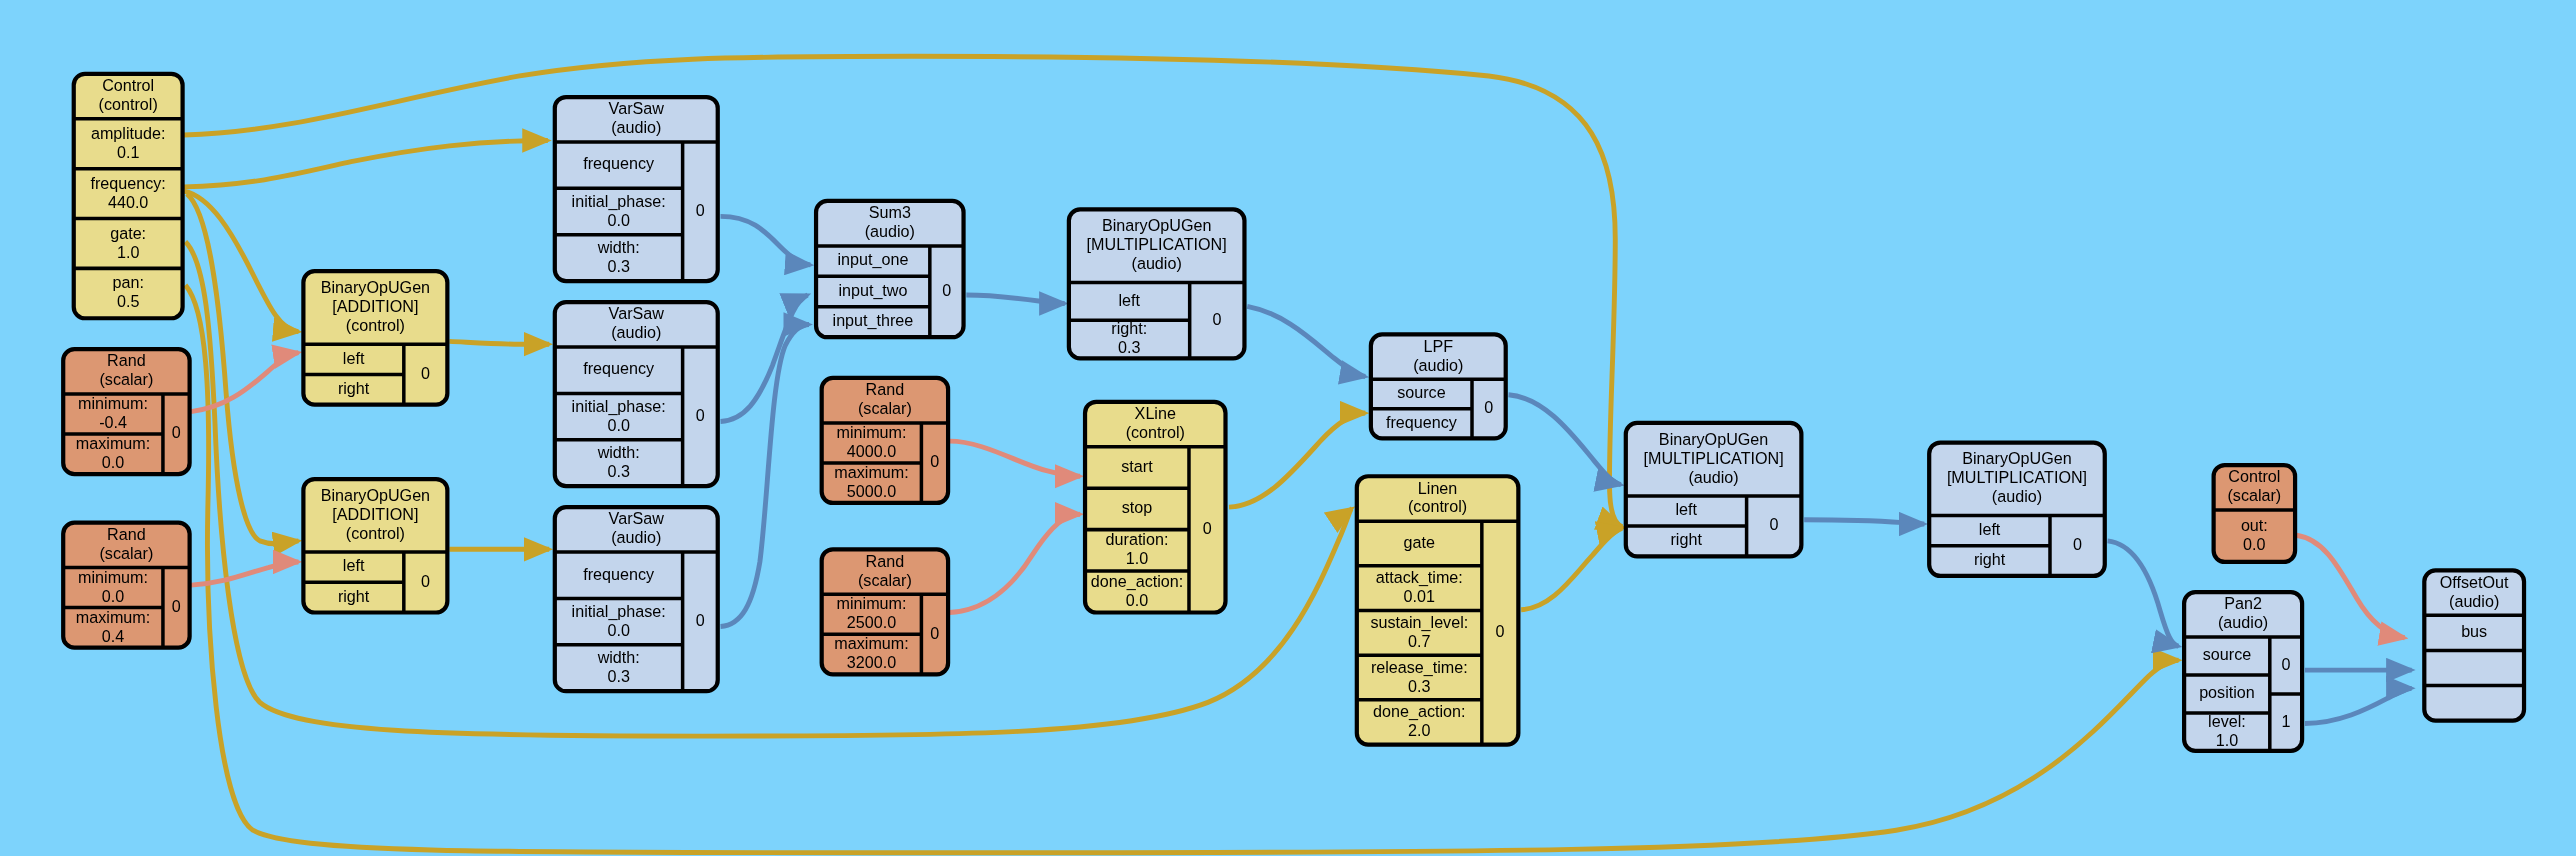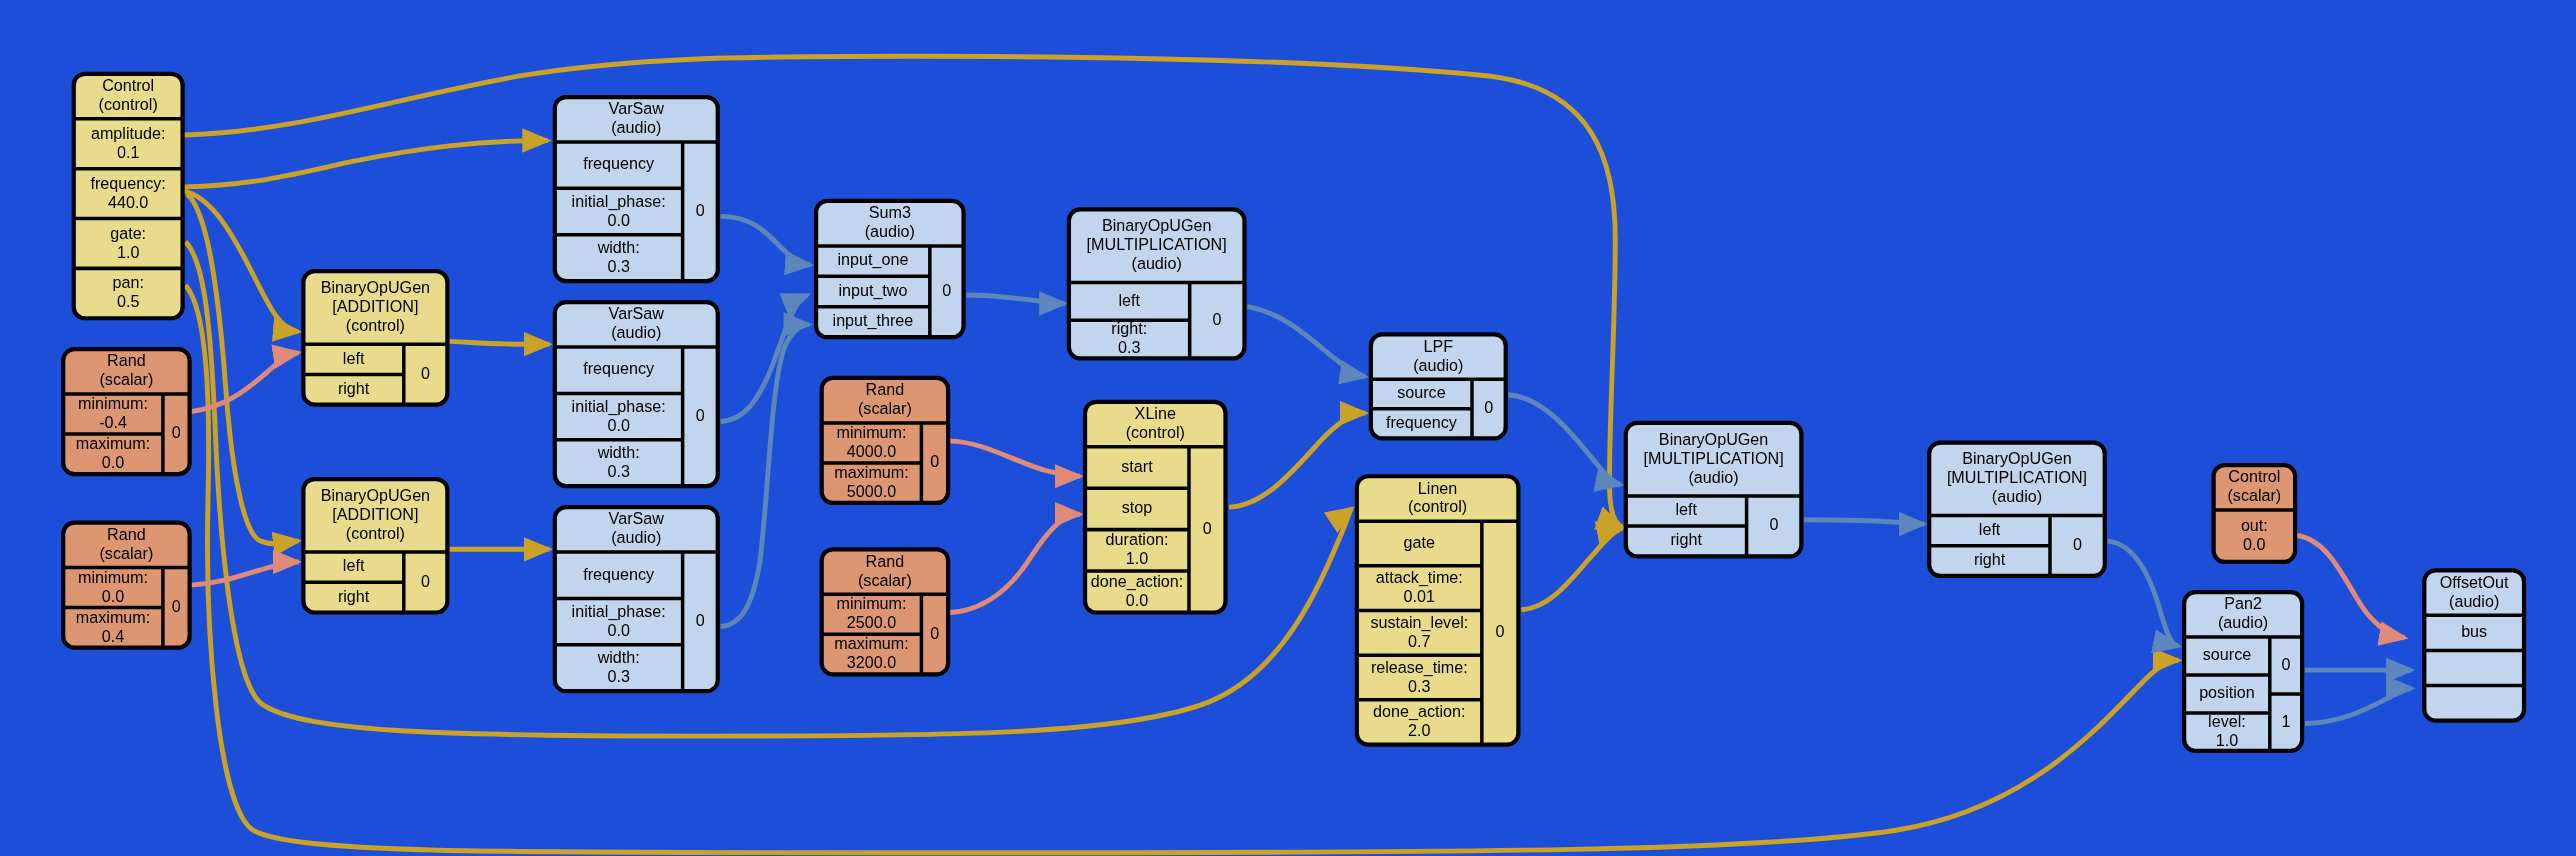--- a/index.html
+++ b/index.html
@@ -1,17 +1,17 @@
 <!DOCTYPE html>
 <html style="font-size:11.2px"><head>
 <meta charset="utf-8">
 <style>
   html,body{margin:0;padding:0;background:#ffffff;}
   body{width:2576px;height:857px;overflow:hidden;font-family:"Liberation Sans",sans-serif;}
-  #stage{position:relative;width:2576px;height:857px;background:#1d4ed8;}
+  #stage{position:relative;width:2576px;height:857px;background:#7dd3fc;}
   svg.layer{position:absolute;left:0;top:0;width:2576px;height:857px;}
   .ugen-label{font-family:"Liberation Sans",sans-serif;font-size:23px;fill:#000;text-anchor:middle;dominant-baseline:middle;}
   .port-label{font-family:"Liberation Sans",sans-serif;font-size:23px;fill:#000;text-anchor:middle;dominant-baseline:middle;}
   .out-label{font-family:"Liberation Sans",sans-serif;font-size:23px;fill:#000;text-anchor:middle;dominant-baseline:middle;}
   .edge{fill:none;stroke-width:7;}
 </style>
 </head>
 <body>
 
 <div id="stage">

